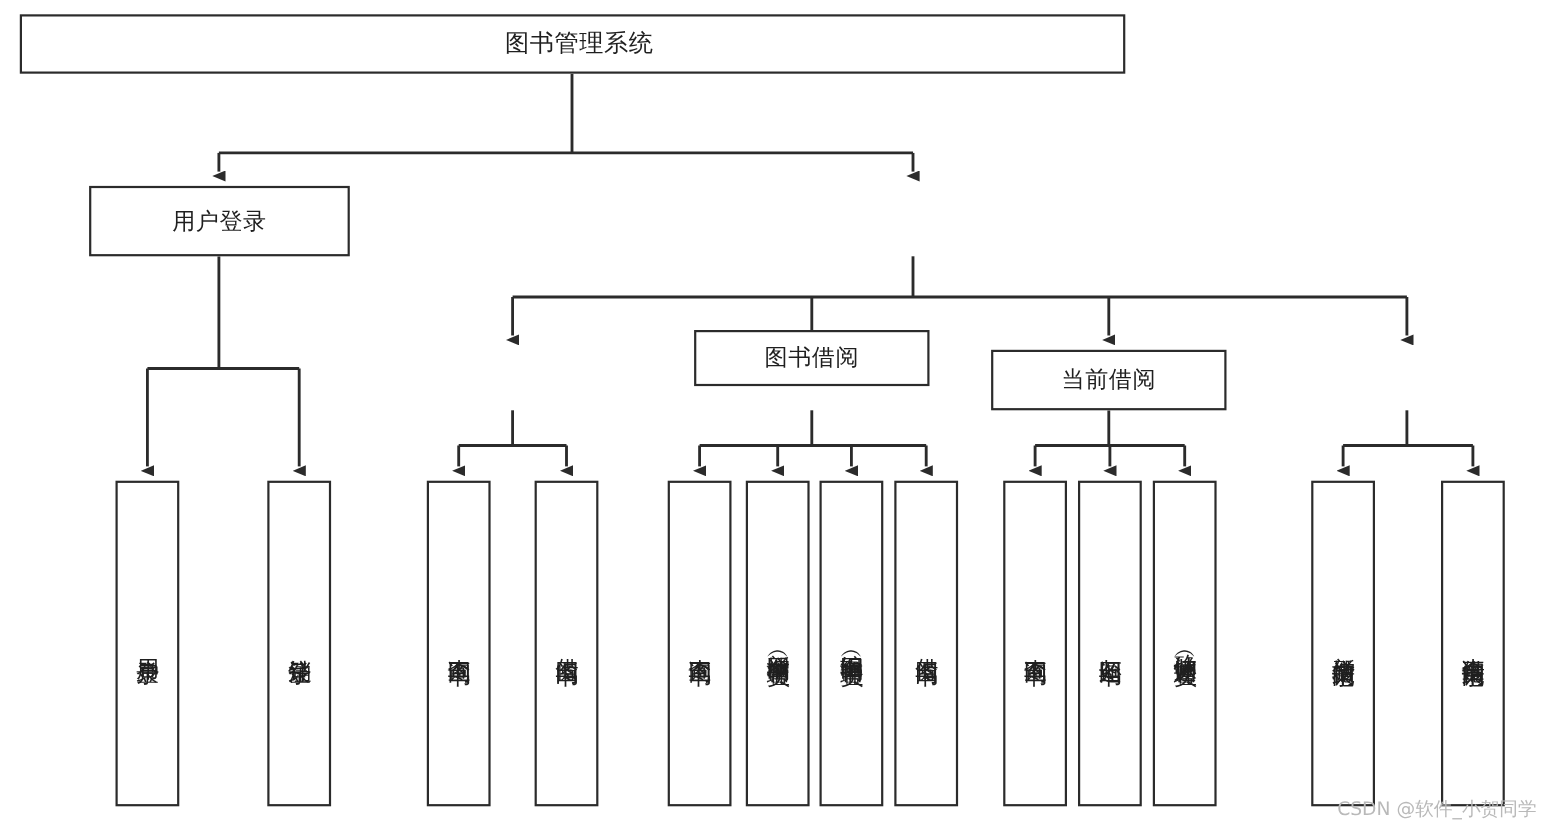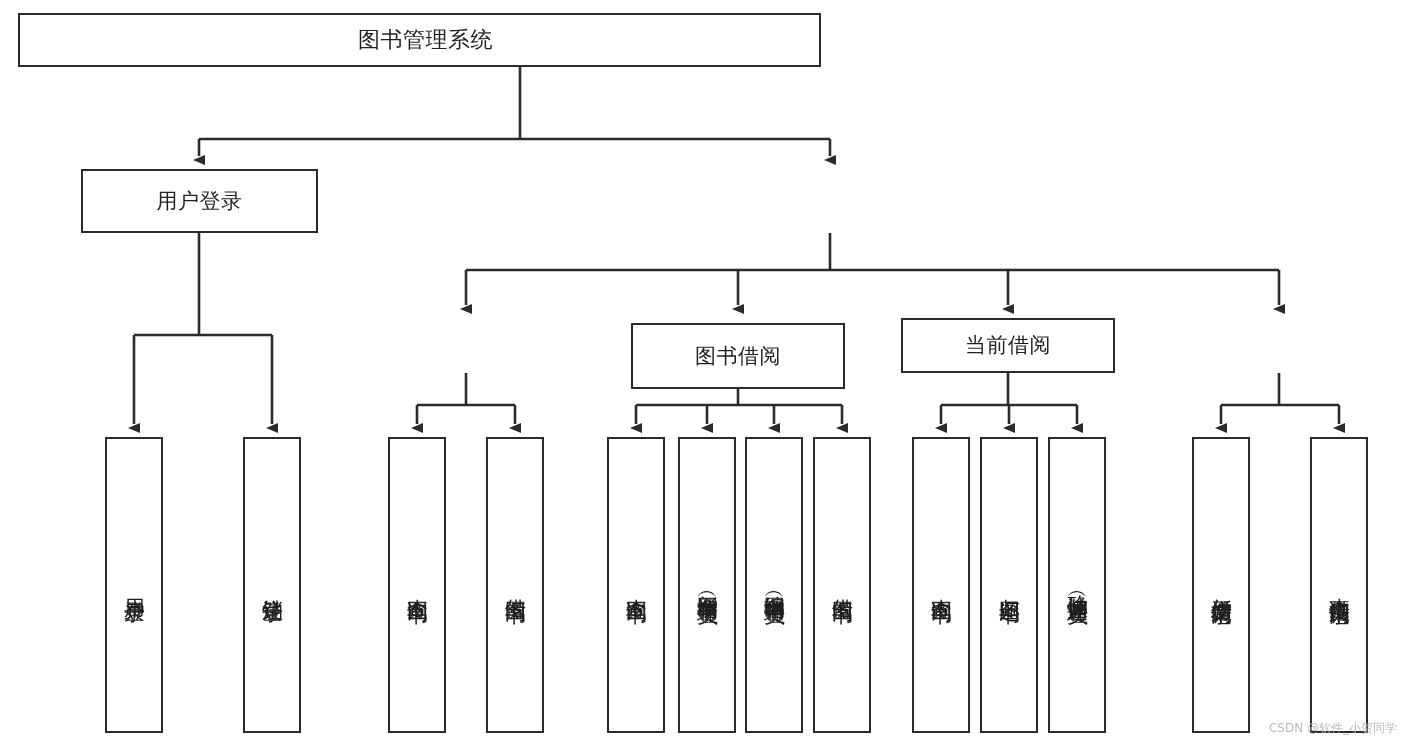--- a/index.html
+++ b/index.html
@@ -54,22 +54,22 @@
     writing-mode: vertical-rl;
     text-orientation: upright;
     font-size: 21px;
     line-height: 1.28;
     letter-spacing: 1.5px;
     white-space: nowrap;
   }
   #watermark {
     position: absolute;
     right: 8px;
-    bottom: 10px;
-    font-size: 12px;
+    bottom: 0;
+    font-size: 17px;
     color: #b9b9b9;
     z-index: 5;
     white-space: nowrap;
     font-family: "DejaVu Sans", "Liberation Sans", sans-serif;
     margin-top: 30px;
   }
 </style>
 </head>
 <body>
 
@@ -119,29 +119,29 @@
       <path d="M1009,405 L1009,424" marker-end="url(#arrow)"></path>
       <path d="M1077,405 L1077,424" marker-end="url(#arrow)"></path>
 
       <path d="M1279,373 L1279,405"></path>
       <path d="M1221,405 L1339,405"></path>
       <path d="M1221,405 L1221,424" marker-end="url(#arrow)"></path>
       <path d="M1339,405 L1339,424" marker-end="url(#arrow)"></path>
     </g>
   </svg>
 
-  <div class="node h-node root-node" style="left:18px; top:13px; width:803px; height:54px;padding-left:12px;">
+  <div class="node h-node root-node" style="left:18px; top:13px; width:1005px; height:54px;padding-left:12px;">
     <span class="node-label">图书管理系统</span>
   </div>
 
   <div class="node h-node" style="left:81px; top:169px; width:237px; height:64px;">
     <span class="node-label">用户登录</span>
   </div>
 
-  <div class="node h-node" style="left:631px; top:323px; width:214px; height:66px;">
+  <div class="node h-node" style="left:631px; top:300px; width:214px; height:51px;">
     <span class="node-label">图书借阅</span>
   </div>
   <div class="node h-node" style="left:901px; top:318px; width:214px; height:55px;">
     <span class="node-label">当前借阅</span>
   </div>
 
   <div class="node v-node" style="left:105px; top:437px; width:58px; height:296px;">
     <span class="node-label">用户登录</span>
   </div>
   <div class="node v-node" style="left:243px; top:437px; width:58px; height:296px;">

